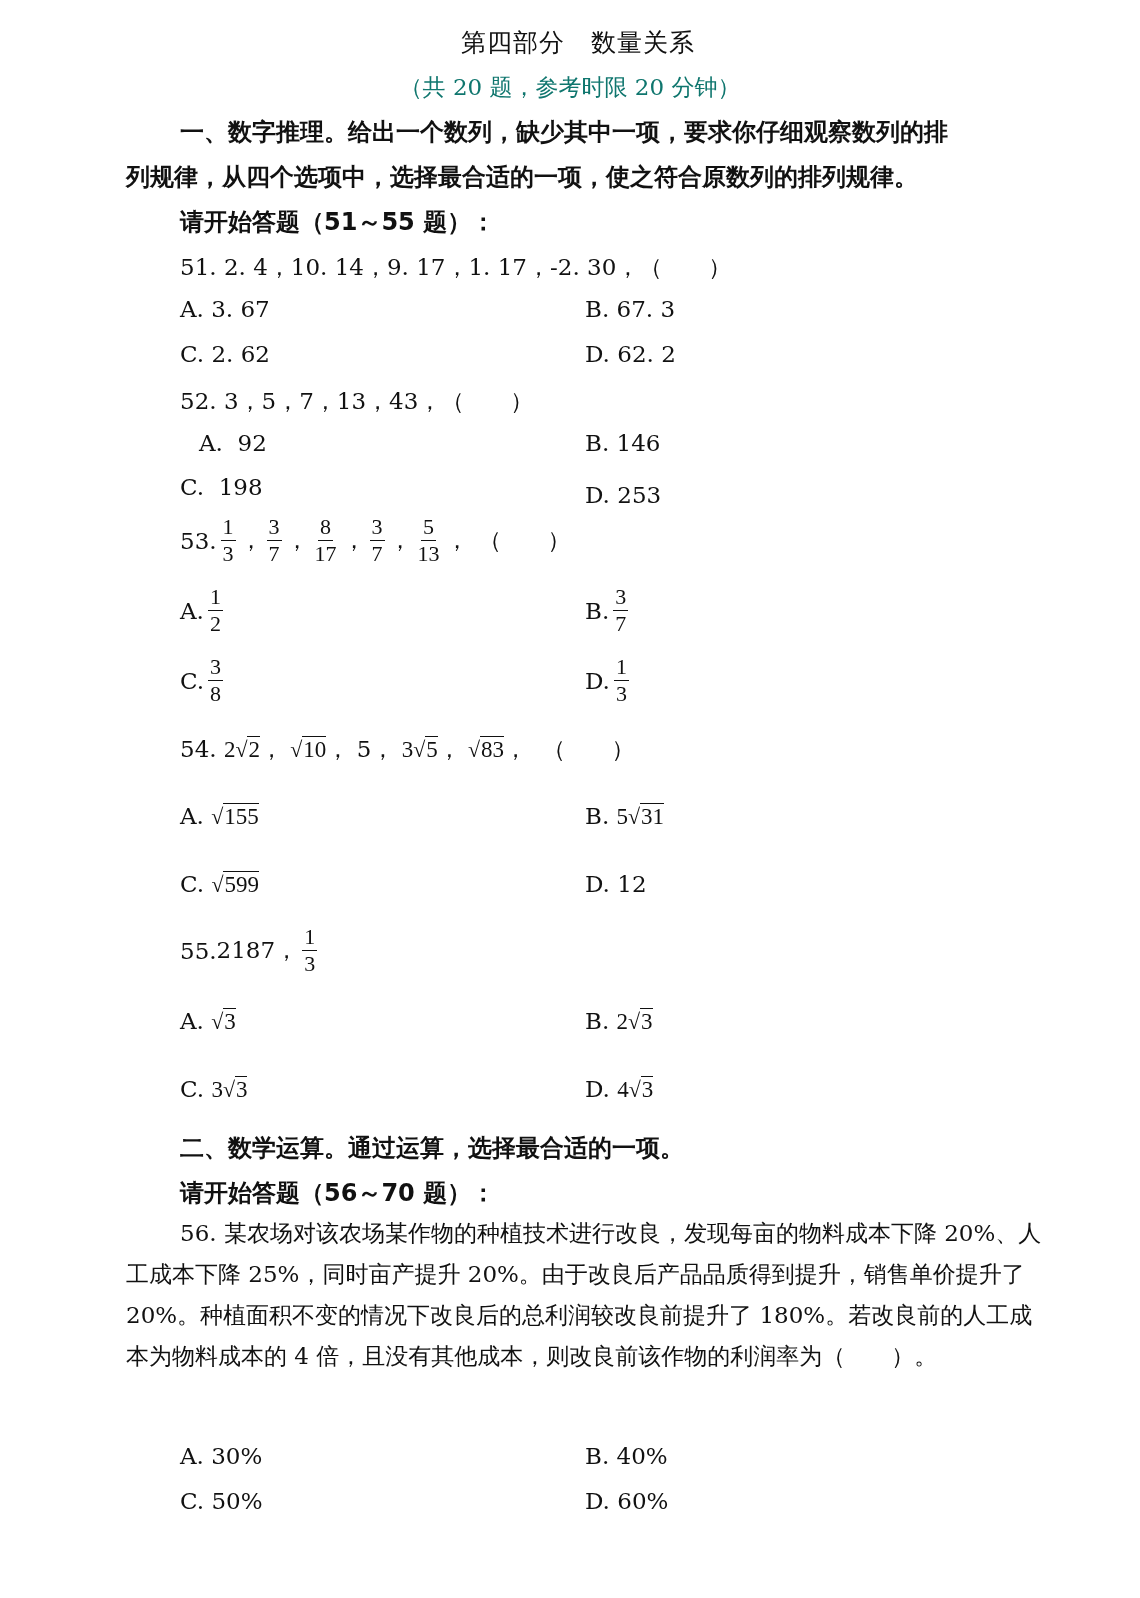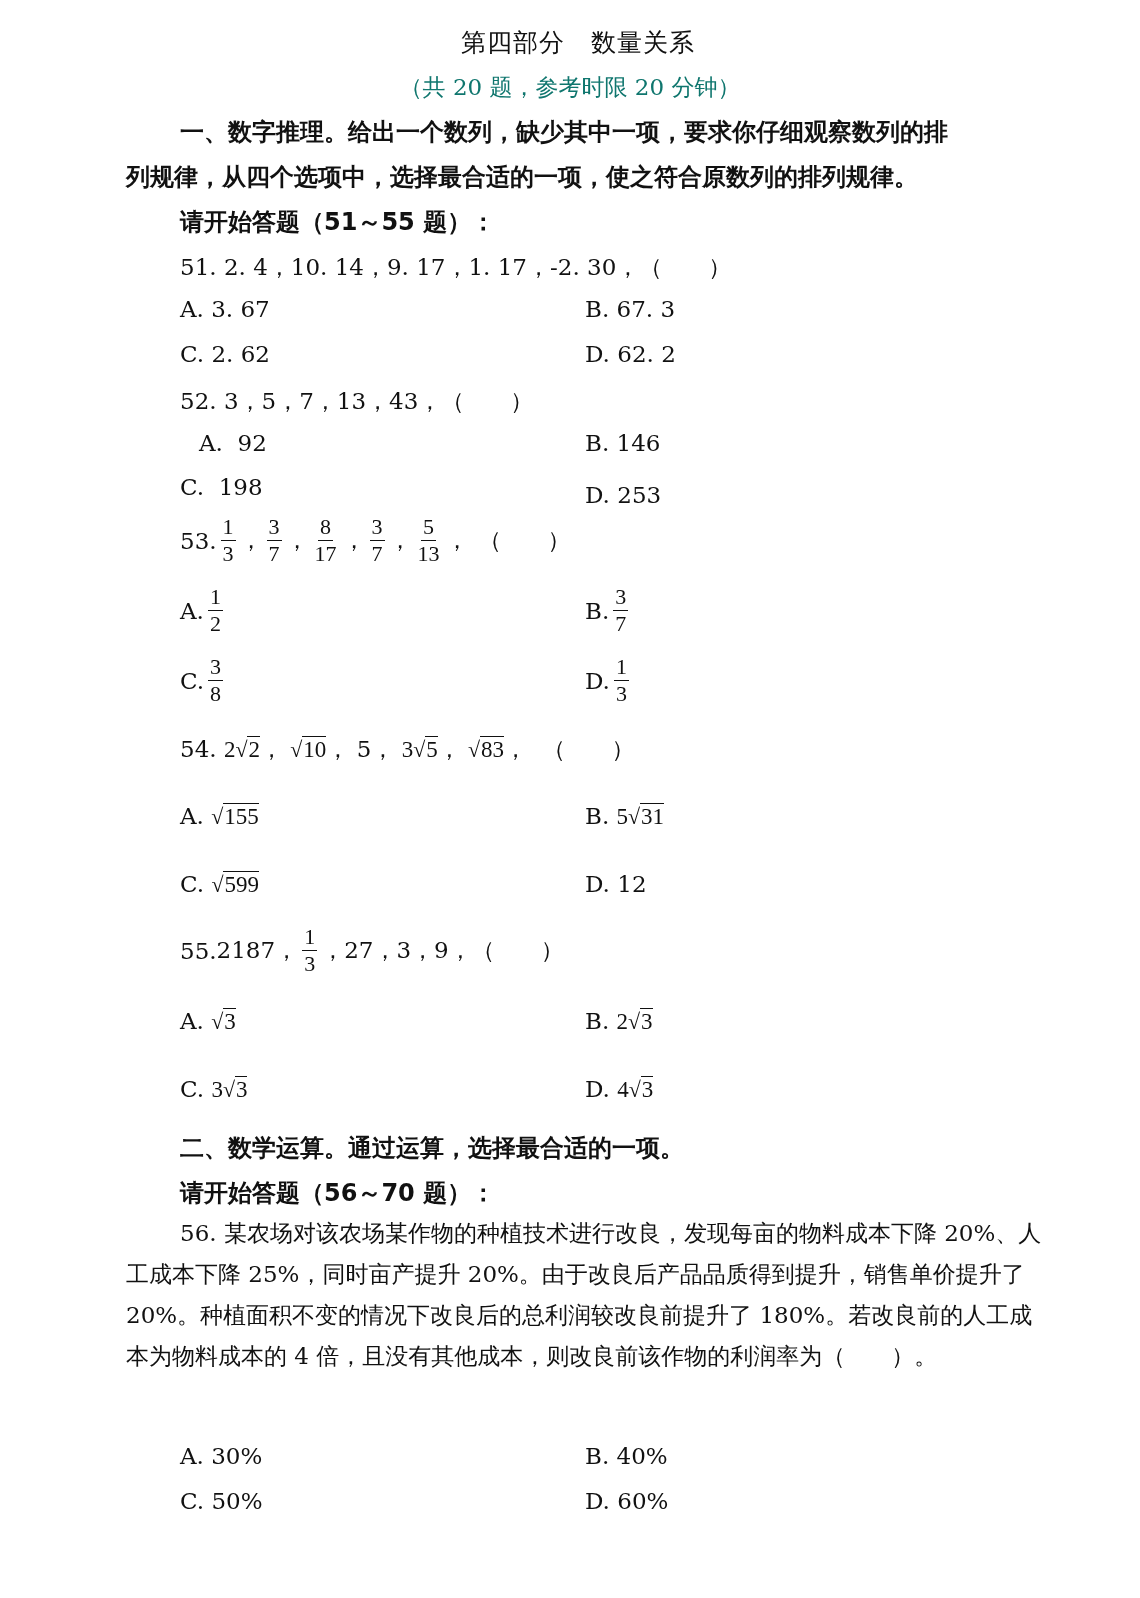--- a/index.html
+++ b/index.html
@@ -122,21 +122,20 @@
   <span>D.</span> <span>12</span>
 </div>
 
 <div class="abs txt" style="left:180px; top:926px; display:flex; align-items:center;">
   <span>55.</span>
     <span>2187，</span>
   <span class="frac">
       <span class="num">1</span>
       <span class="den">3</span>
     </span>
-  <span>，27，3，9，（　　）</span>
 </div>
 <div class="abs txt" style="left:180px; top:1008px;">
   <span>A.</span> <span class="sqrt"><span class="sym">√</span><span class="rad">3</span></span>
 </div>
 <div class="abs txt" style="left:585px; top:1008px;">
   <span>B.</span> <span class="sqrt"><span>2</span><span class="sym">√</span><span class="rad">3</span></span>
 </div>
 <div class="abs txt" style="left:180px; top:1076px;">
   <span>C.</span> <span class="sqrt"><span>3</span><span class="sym">√</span><span class="rad">3</span></span>
 </div>

